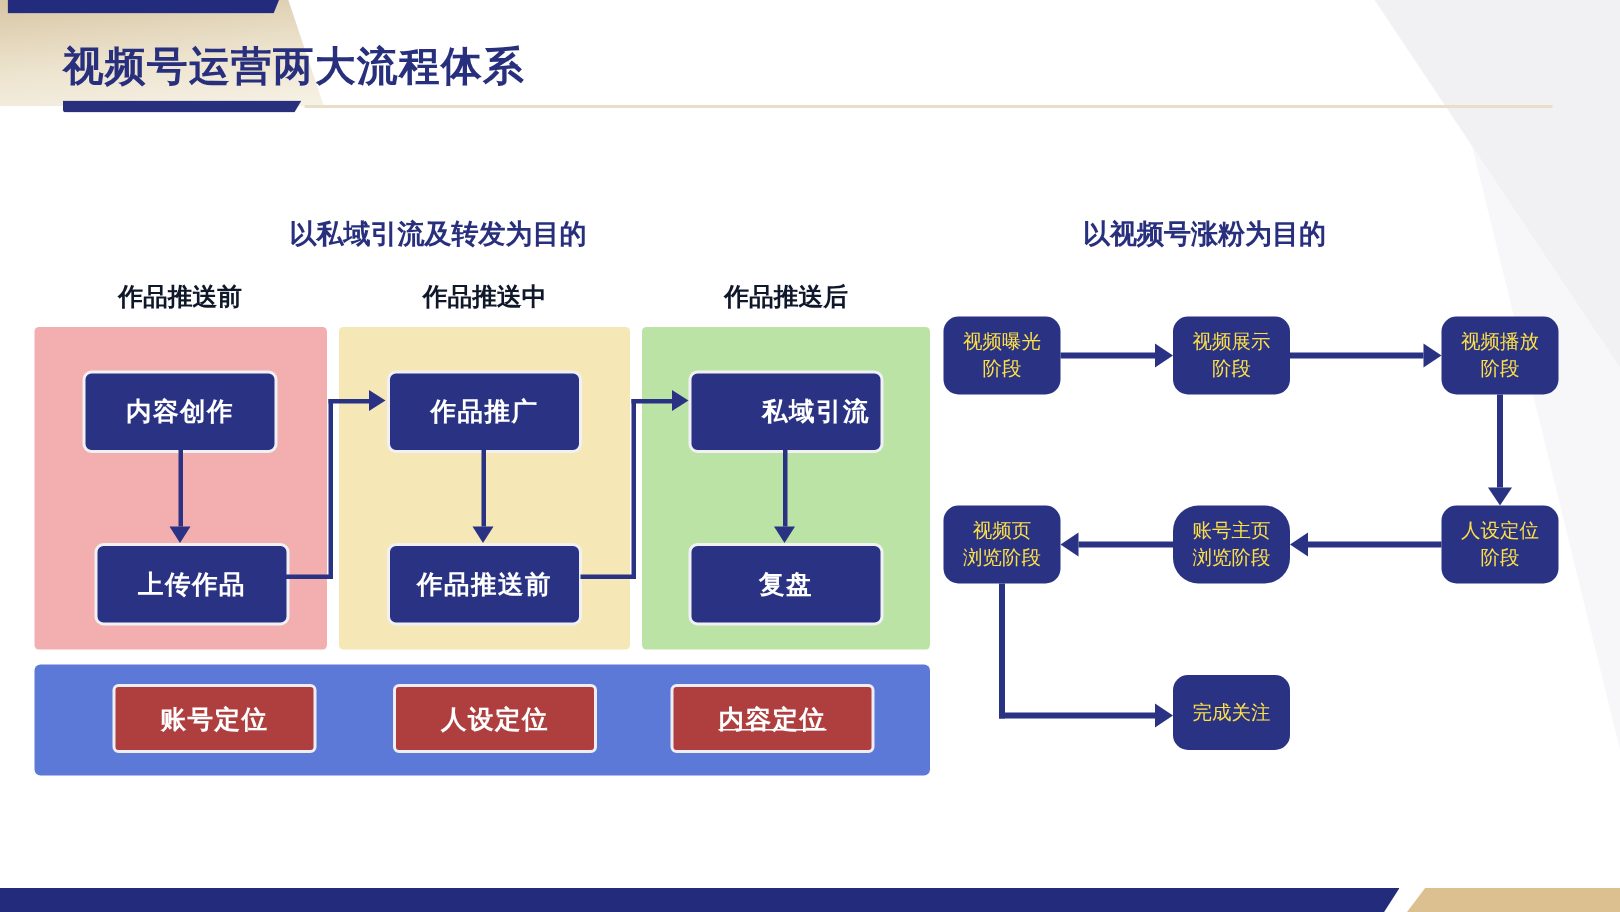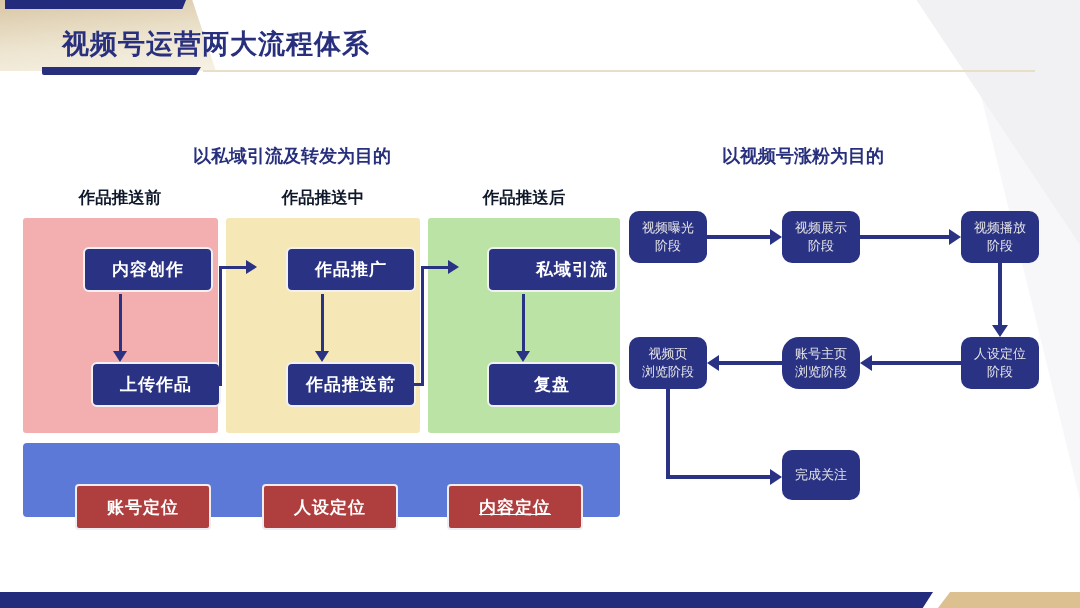--- a/index.html
+++ b/index.html
@@ -16,47 +16,47 @@
   .top-strip{left:5px;top:0;width:181px;height:9px;background:var(--footer-navy);
              clip-path:polygon(0 0,100% 0,98% 100%,0 100%);}
   .tan-wedge{left:0;top:0;width:216px;height:71px;
              background:linear-gradient(175deg,var(--tan) 0%,#EDE4CF 55%,#F7F2E6 100%);
              clip-path:polygon(0 0,89% 0,100% 100%,0 100%);}
   .gray-wedge-1{right:0;top:0;width:170px;height:500px;background:rgba(238,238,242,.45);
              clip-path:polygon(28% 0,100% 0,100% 100%);}
   .gray-wedge-2{right:0;top:0;width:167px;height:245px;background:#F1F1F4;
              clip-path:polygon(2% 0,100% 0,100% 100%);}
   .page-title{left:42px;top:26px;font-size:27px;font-weight:bold;color:var(--title-navy);
-             letter-spacing:1px;white-space:nowrap;margin-left:20px;}
+             letter-spacing:1px;white-space:nowrap;}
   .title-underline{left:42px;top:67px;width:159px;height:8px;background:var(--title-navy);
              clip-path:polygon(0 0,100% 0,97% 100%,0 100%);border-radius:0 0 2px 2px;}
   .thin-rule{left:203px;top:70px;width:832px;height:2px;background:#E7DFC8;}
 
   
   .purpose{top:144px;width:320px;text-align:center;font-size:18px;font-weight:bold;
            color:var(--title-navy);}
   .purpose.left{left:132px;}
   .purpose.right{left:643px;}
 
   
   .col-header{top:187px;width:160px;text-align:center;font-size:16.5px;font-weight:bold;color:#0f172a;}
   .col-bg{top:218px;height:215px;border-radius:3px;}
   .col-pink{left:23px;width:195px;background:var(--pink);}
   .col-yellow{left:226px;width:194px;background:var(--yellow);}
   .col-green{left:428px;width:192px;background:var(--green);}
-  .step-box{width:130px;height:45px;background:var(--navy);border:2px solid #F0F0F5;
+  .step-box{width:130px;height:55px;background:var(--navy);border:2px solid #F0F0F5;
             border-radius:6px;box-sizing:border-box;color:#fff;font-size:17px;font-weight:bold;
-            display:flex;align-items:center;justify-content:center;letter-spacing:1px;margin-left:28px;}
+            display:flex;align-items:center;justify-content:center;letter-spacing:1px;}
   .blue-bar{left:23px;top:443px;width:597px;height:74px;background:var(--bluebar);border-radius:4px;}
-  .pos-box{top:484px;width:136px;height:46px;background:var(--red);border:2px solid #EDEDF2;
+  .pos-box{top:456px;width:136px;height:46px;background:var(--red);border:2px solid #EDEDF2;
            border-radius:4px;box-sizing:border-box;color:#fff;font-size:17px;font-weight:bold;
            display:flex;align-items:center;justify-content:center;letter-spacing:1px;}
 
   
-  .node{width:78px;height:52px;background:var(--navy);border-radius:10px;color:#e5e5e5;
+  .node{width:78px;height:52px;background:var(--navy);border-radius:10px;color:#fde047;
         font-size:13px;line-height:1.35;display:flex;align-items:center;justify-content:center;
         text-align:center;white-space:pre-line;}
 
   
   .shaft{background:var(--navy);}
   .head-right{width:0;height:0;border-top:8px solid transparent;border-bottom:8px solid transparent;
               border-left:12px solid var(--navy);}
   .head-left{width:0;height:0;border-top:8px solid transparent;border-bottom:8px solid transparent;
              border-right:12px solid var(--navy);}
   .head-down{width:0;height:0;border-left:8px solid transparent;border-right:8px solid transparent;

